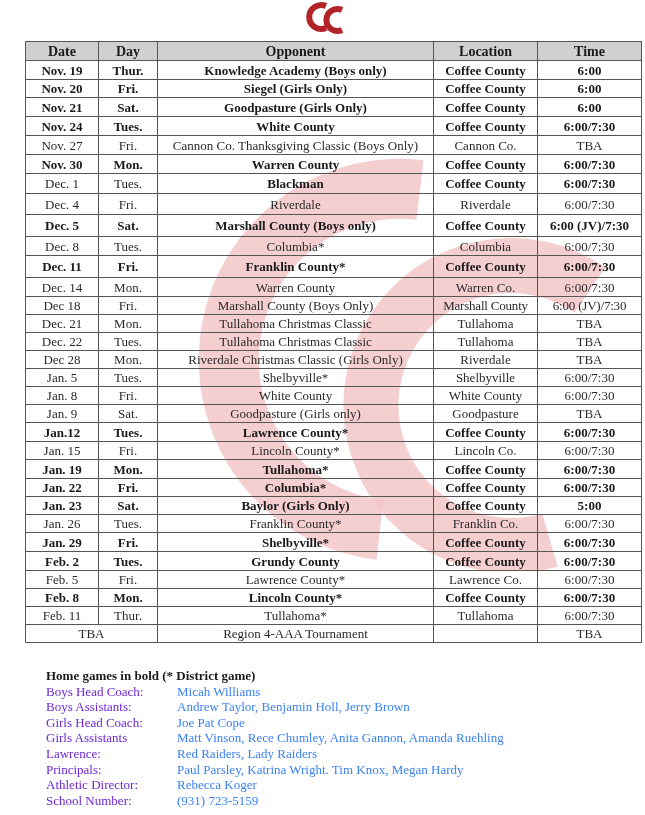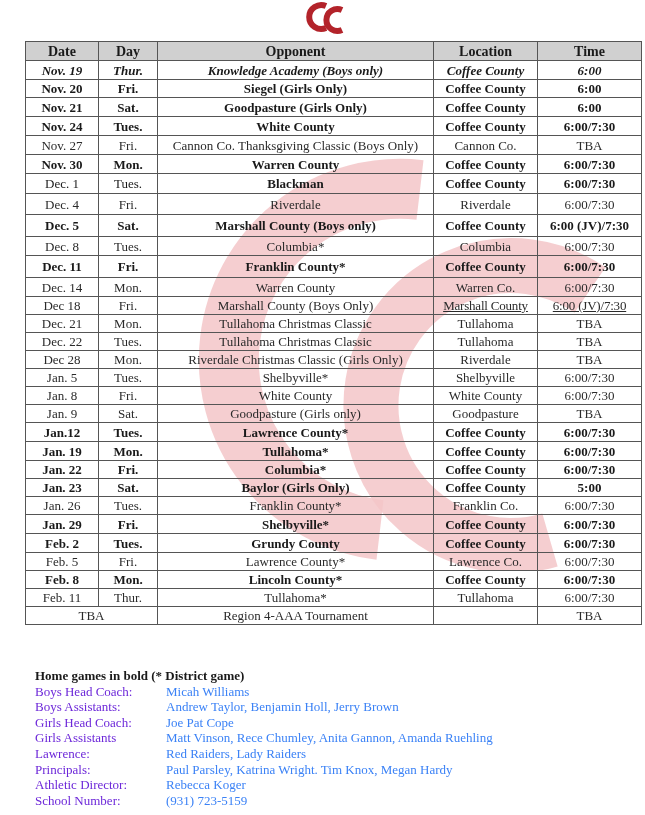--- a/index.html
+++ b/index.html
@@ -13,22 +13,22 @@
       position: absolute; left: 25px; top: 41px; width: 616px;
       border-collapse: collapse; z-index: 1; table-layout: fixed;
     }
     table.schedule td, table.schedule th {
       border: 1px solid #555; padding: 0; text-align: center; font-size: 13px; line-height: 15px;
       white-space: nowrap; overflow: hidden;
     }
     table.schedule th { background: rgba(200,200,200,0.85); font-weight: bold; height: 18px; font-size: 14px; }
     tr.bold td { font-weight: bold; }
     tr.plain td { font-weight: normal; color: #2a2a2a; }
-    td.small { font-size: 12px; letter-spacing: -0.2px; text-decoration: underline; }
-    .notes { position: absolute; left: 35px; top: 668px; z-index: 1; font-size: 13px; line-height: 15.6px; }
+    td.small { font-size: 12px; letter-spacing: -0.2px; }
+    .notes { position: absolute; left: 46px; top: 668px; z-index: 1; font-size: 13px; line-height: 15.6px; }
     .notes .legend { font-weight: bold; }
     .notes .row { display: flex; }
     .notes .label { width: 131px; color: #6d28d9; }
     .notes .value { color: #3b82f6; }
   </style>
 </head>
 <body>
 
 <svg class="logo" viewBox="0 0 58 36">
   <path d="M24 6 A12 12 0 1 0 24 28" fill="none" stroke="#b3232a" stroke-width="6" stroke-linecap="butt"></path>
@@ -51,21 +51,21 @@
   <thead>
     <tr>
       <th>Date</th>
       <th>Day</th>
       <th>Opponent</th>
       <th>Location</th>
       <th>Time</th>
     </tr>
   </thead>
   <tbody id="rows">
-      <tr class="bold" style="height: 19px; font-style: italic;">
+      <tr class="bold" style="height: 19px;">
         <td>Nov. 19</td>
         <td>Thur.</td>
         <td>Knowledge Academy (Boys only)</td>
         <td>Coffee County</td>
         <td>6:00</td>
       </tr>
       <tr class="bold" style="height: 18px;">
         <td>Nov. 20</td>
         <td>Fri.</td>
         <td>Siegel (Girls Only)</td>
@@ -191,20 +191,27 @@
         <td>Goodpasture</td>
         <td>TBA</td>
       </tr>
       <tr class="bold" style="height: 19px;">
         <td>Jan.12</td>
         <td>Tues.</td>
         <td>Lawrence County*</td>
         <td>Coffee County</td>
         <td>6:00/7:30</td>
       </tr>
+      <tr class="plain" style="height: 18px;">
+        <td>Jan. 15</td>
+        <td>Fri.</td>
+        <td>Lincoln County*</td>
+        <td>Lincoln Co.</td>
+        <td>6:00/7:30</td>
+      </tr>
       <tr class="bold" style="height: 19px;">
         <td>Jan. 19</td>
         <td>Mon.</td>
         <td>Tullahoma*</td>
         <td>Coffee County</td>
         <td>6:00/7:30</td>
       </tr>
       <tr class="bold" style="height: 18px;">
         <td>Jan. 22</td>
         <td>Fri.</td>

